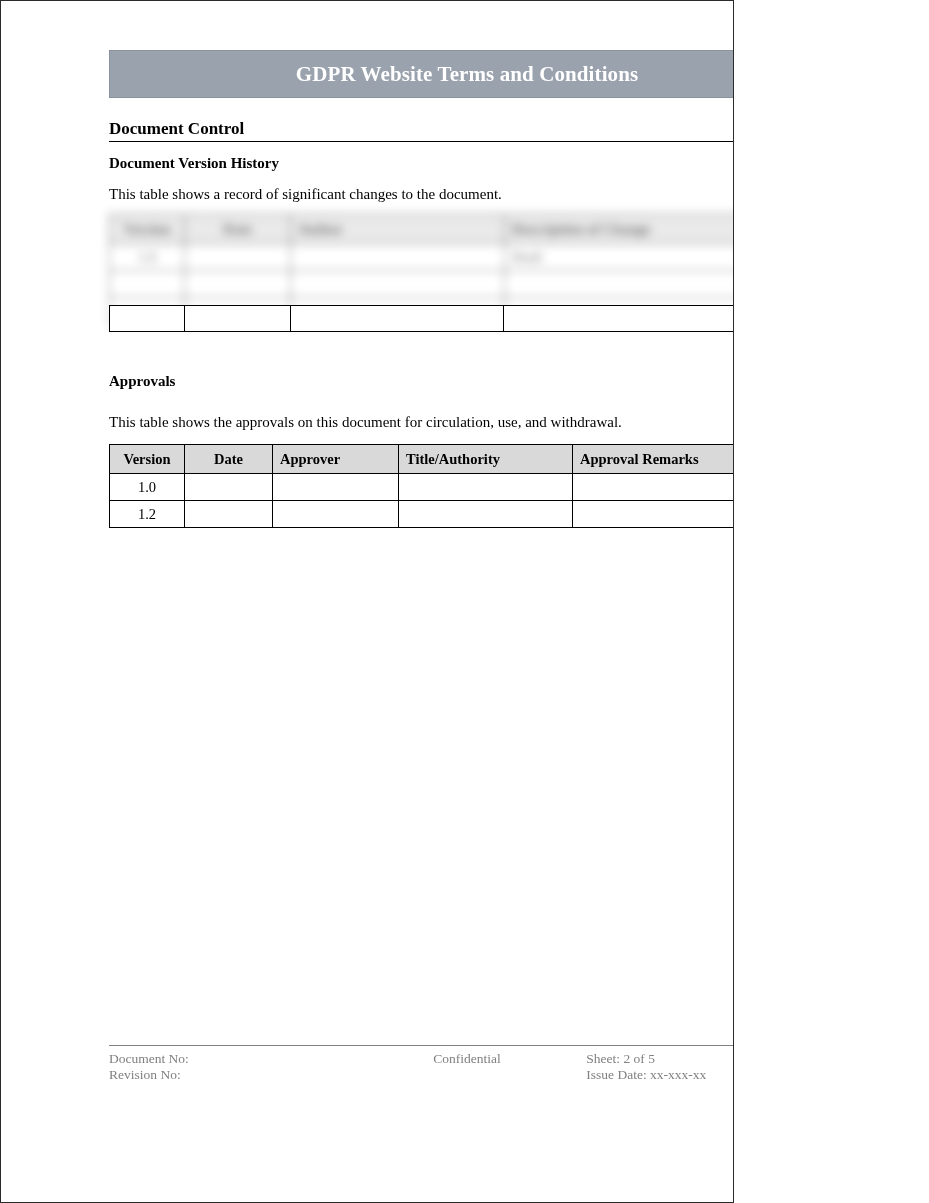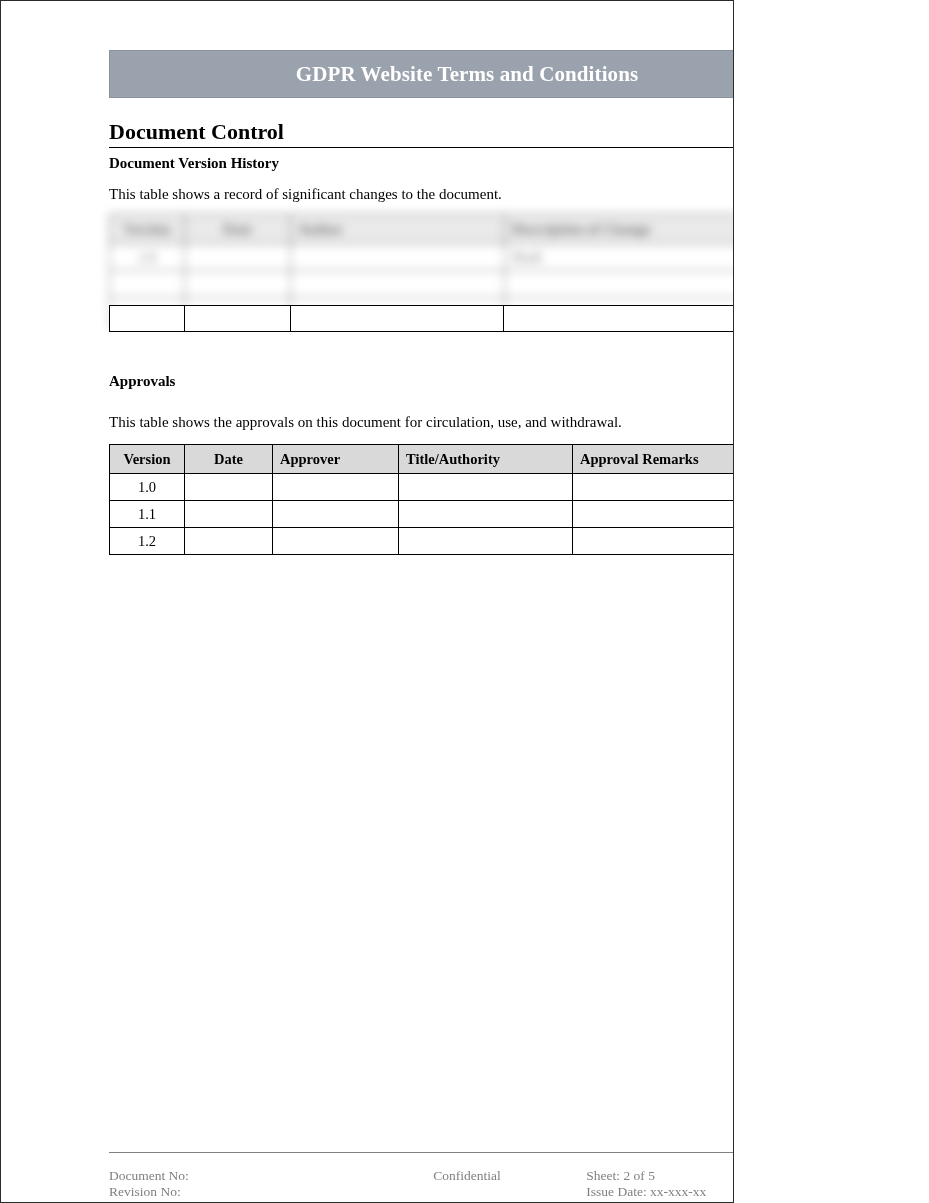--- a/index.html
+++ b/index.html
@@ -40,21 +40,21 @@
     font-weight: bold;
     color: #ffffff;
     letter-spacing: 0.1px;
   }
 
   
   .h1 {
     position: absolute;
     left: 108px;
     width: 716px;
-    font-size: 22px;
+    font-size: 17px;
     font-weight: bold;
     border-bottom: 1.6px solid #000;
     padding-bottom: 2px;
     box-sizing: border-box;
   }
   .h2 {
     position: absolute;
     left: 108px;
     width: 716px;
     font-size: 15px;
@@ -150,26 +150,26 @@
     box-sizing: border-box;
     border-right: 1px solid #000;
     height: 100%;
   }
   .sharp-bottom > div:last-child { border-right: none; }
 
   
   .footer {
     position: absolute;
     left: 108px;
-    top: 1151px;
+    top: 1044px;
     width: 716px;
     border-top: 1.4px solid #808080;
     color: #808080;
     font-size: 13.5px;
-    padding-top: 15px;
+    padding-top: 5px;
   }
   .footer-row {
     display: flex;
     line-height: 16px;
   }
   .footer-left  { flex: 0 0 33.33%; text-align: left; }
   .footer-mid   { flex: 0 0 33.33%; text-align: center; }
   .footer-right { flex: 0 0 33.33%; text-align: left; }
 </style>
 </head>
@@ -256,27 +256,20 @@
     </thead>
     <tbody>
       <tr>
         <td class="center">1.0</td>
         <td class="center"></td>
         <td></td>
         <td></td>
         <td></td>
       </tr>
       <tr>
-        <td class="center">1.1</td>
-        <td class="center"></td>
-        <td></td>
-        <td></td>
-        <td></td>
-      </tr>
-      <tr>
         <td class="center">1.2</td>
         <td class="center"></td>
         <td></td>
         <td></td>
         <td></td>
       </tr>
     </tbody>
   </table>
 
   <div class="footer">

